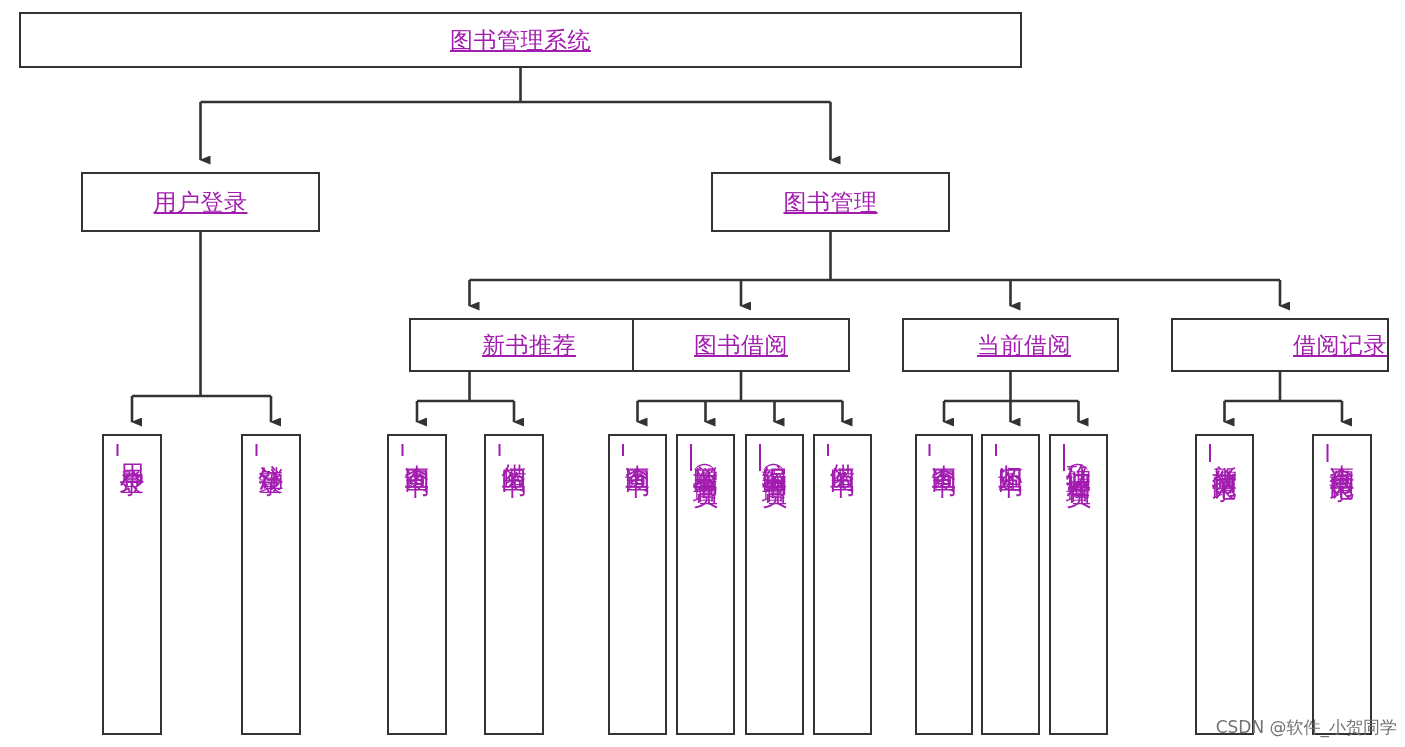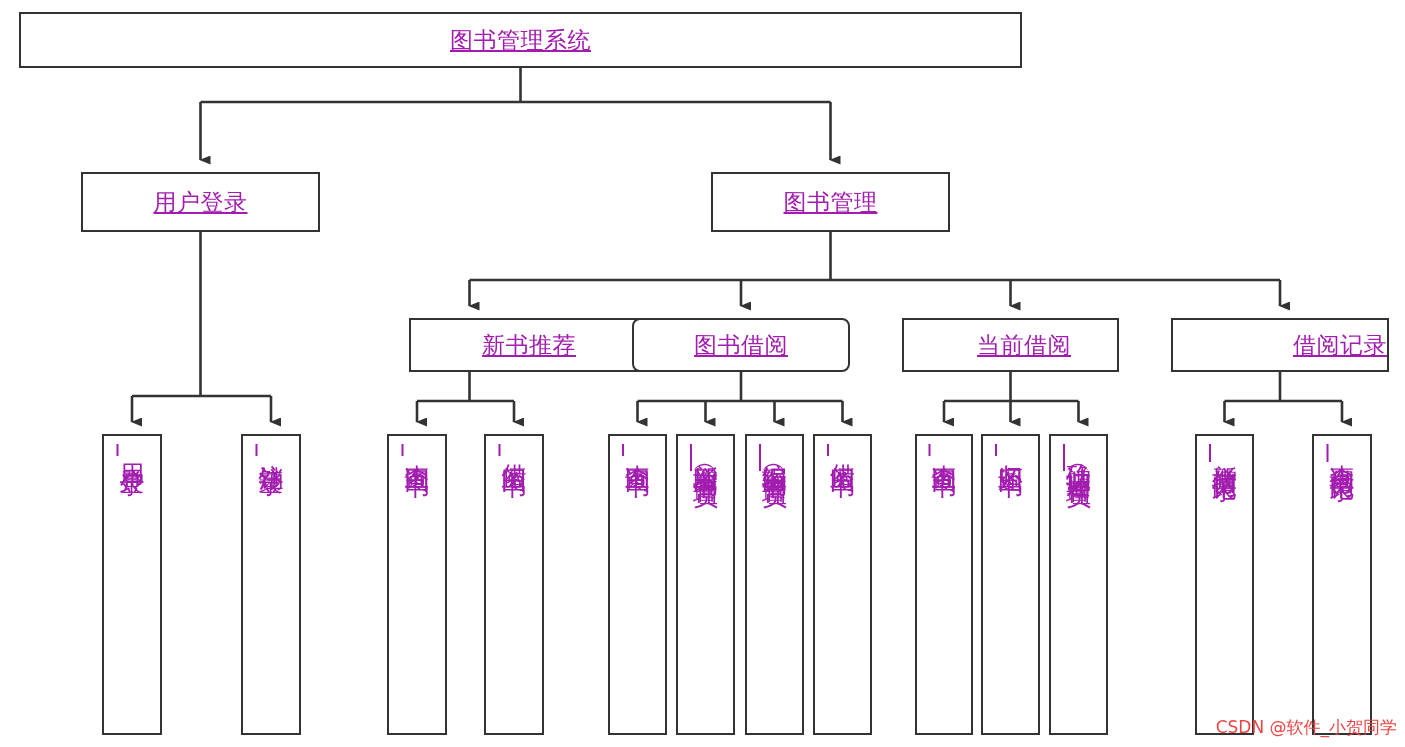--- a/index.html
+++ b/index.html
@@ -55,21 +55,21 @@
     font-size: 25px;
     letter-spacing: 3px;
     line-height: 1;
     text-align: left;
   }
   #watermark {
     position: absolute;
     right: 8px;
     bottom: 8px;
     font-size: 17px;
-    color: #ef4444;
+    color: #737373;
     z-index: 5;
     white-space: nowrap;
     font-family: "DejaVu Sans", "Liberation Sans", sans-serif;
   }
 </style>
 </head>
 <body>
 
 <div id="diagram-root">
 
@@ -122,21 +122,21 @@
       </div>
       <div class="node horiz" style="left: 81px; top: 172px; width: 239px; height: 60px;">
         <span class="node-label">用户登录</span>
       </div>
       <div class="node horiz" style="left: 711px; top: 172px; width: 239px; height: 60px;">
         <span class="node-label">图书管理</span>
       </div>
       <div class="node horiz" style="left: 361px; top: 318px; width: 240px; height: 54px; margin-left: 48px;">
         <span class="node-label">新书推荐</span>
       </div>
-      <div class="node horiz" style="left: 632px; top: 318px; width: 218px; height: 54px; border-radius: 8px;">
+      <div class="node horiz" style="left: 632px; top: 318px; width: 218px; height: 54px;">
         <span class="node-label">图书借阅</span>
       </div>
       <div class="node horiz" style="left: 902px; top: 318px; width: 217px; height: 54px; padding-left: 27px;">
         <span class="node-label">当前借阅</span>
       </div>
       <div class="node horiz" style="left: 1171px; top: 318px; width: 218px; height: 54px; justify-content: flex-end;">
         <span class="node-label">借阅记录</span>
       </div>
       <div class="node vert" style="left: 102px; top: 434px; width: 60px; height: 301px;">
         <span class="node-label">用户登录</span>

